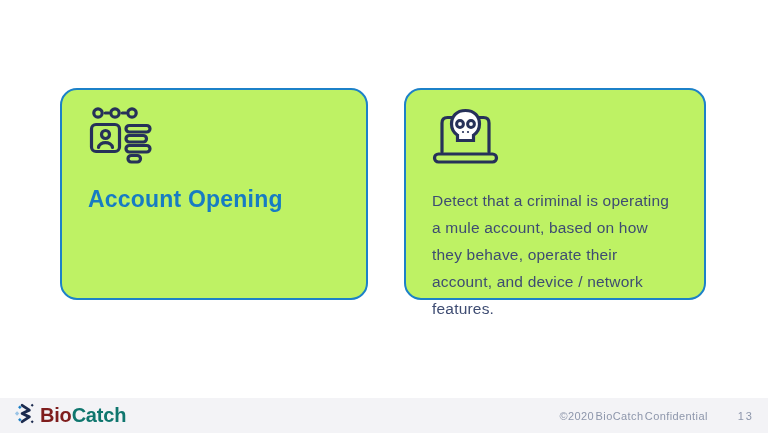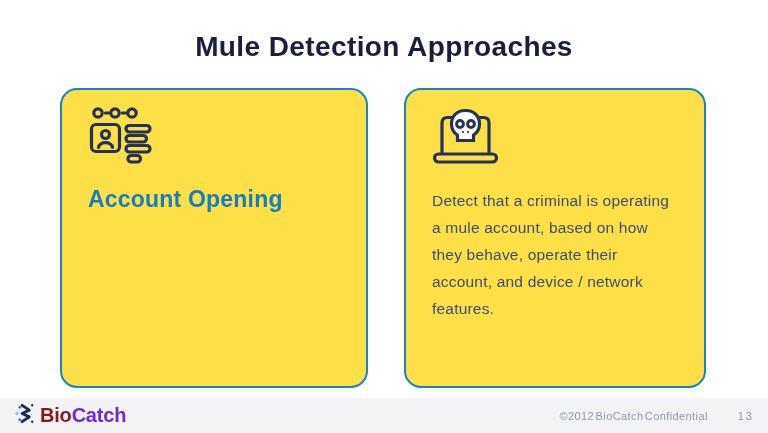--- a/index.html
+++ b/index.html
@@ -5,22 +5,22 @@
   html,body{margin:0;padding:0;background:#fff;}
   .slide{
     position:relative;width:768px;height:433px;background:#ffffff;overflow:hidden;
     font-family:"Liberation Sans",sans-serif;
   }
   .title{
     position:absolute;top:31px;left:0;width:100%;margin:0;text-align:center;
     font-size:28px;font-weight:700;color:#1a1e3d;letter-spacing:.4px;
   }
   .card{
-    position:absolute;top:88px;height:300px;box-sizing:border-box;
-    border:2px solid #1c81c8;border-radius:17px;background:#fde047;
+    position:absolute;top:88px;height:212px;box-sizing:border-box;
+    border:2px solid #1c81c8;border-radius:17px;background:#bef264;
     padding:16px 26px 0 26px;
   }
   .card-left{left:60px;width:308px;}
   .card-right{left:404px;width:302px;}
   .card-icon{height:68px;display:flex;align-items:flex-start;}
   .card-icon svg{display:block;}
   .card-heading{
     margin:12px 0 0 0;font-size:23px;font-weight:700;color:#177cc3;letter-spacing:.2px;
   }
   .card-body{
@@ -28,33 +28,32 @@
     white-space:pre-line;letter-spacing:.2px;
   }
   .footer{
     position:absolute;left:0;right:0;bottom:0;height:35px;background:#f3f3f6;
     display:flex;align-items:center;justify-content:space-between;
     padding:0 14px;box-sizing:border-box;
   }
   .logo{display:flex;align-items:center;gap:3px;}
   .logo-text{font-size:20px;font-weight:700;letter-spacing:-.2px;}
   .logo-bio{color:#7f1d1d;}
-  .logo-catch{color:#6d28d9;}
+  .logo-catch{color:#0f766e;}
   .footer-right{
     display:flex;align-items:center;gap:30px;
     font-size:11px;color:#8d96ab;letter-spacing:.4px;word-spacing:-2px;
   }
   .page-number{letter-spacing:2px;word-spacing:0;}
 </style>
 </head>
 <body>
 
 <div class="slide">
 
-  <h1 class="title">Mule Detection Approaches</h1>
 
   <section class="card card-left">
     <div class="card-icon">
       <svg width="64" height="62" viewBox="0 0 64 62" fill="none" stroke="#263159" stroke-width="3.2" stroke-linecap="round">
         <circle cx="10" cy="7" r="4.2"></circle>
         <circle cx="27" cy="7" r="4.2"></circle>
         <circle cx="44" cy="7" r="4.2"></circle>
         <line x1="17.3" y1="7" x2="20.7" y2="7"></line>
         <line x1="34.3" y1="7" x2="37.7" y2="7"></line>
         <rect x="3.5" y="18.5" width="28" height="27" rx="4.5"></rect>
@@ -97,18 +96,18 @@
           <rect x="1.6" y="10.4" width="3.2" height="3.2" transform="rotate(45 3.2 12)" fill="#9bc4e6"></rect>
           <rect x="4.8" y="4.2" width="2.6" height="2.6" transform="rotate(45 6.1 5.5)" fill="#1b7ec5"></rect>
           <rect x="4.8" y="17.2" width="2.6" height="2.6" transform="rotate(45 6.1 18.5)" fill="#1b7ec5"></rect>
           <rect x="17.9" y="2.4" width="2.2" height="2.2" transform="rotate(45 19 3.5)" fill="#1b2a4e"></rect>
           <rect x="17.9" y="19.4" width="2.2" height="2.2" transform="rotate(45 19 20.5)" fill="#1b2a4e"></rect>
         </svg>
       </span>
       <span class="logo-text"><span class="logo-bio">Bio</span><span class="logo-catch">Catch</span></span>
     </div>
     <div class="footer-right">
-      <span>©2012 BioCatch Confidential</span>
+      <span>©2020 BioCatch Confidential</span>
       <span class="page-number">13</span>
     </div>
   </footer>
 
 </div>
 
 </body></html>

